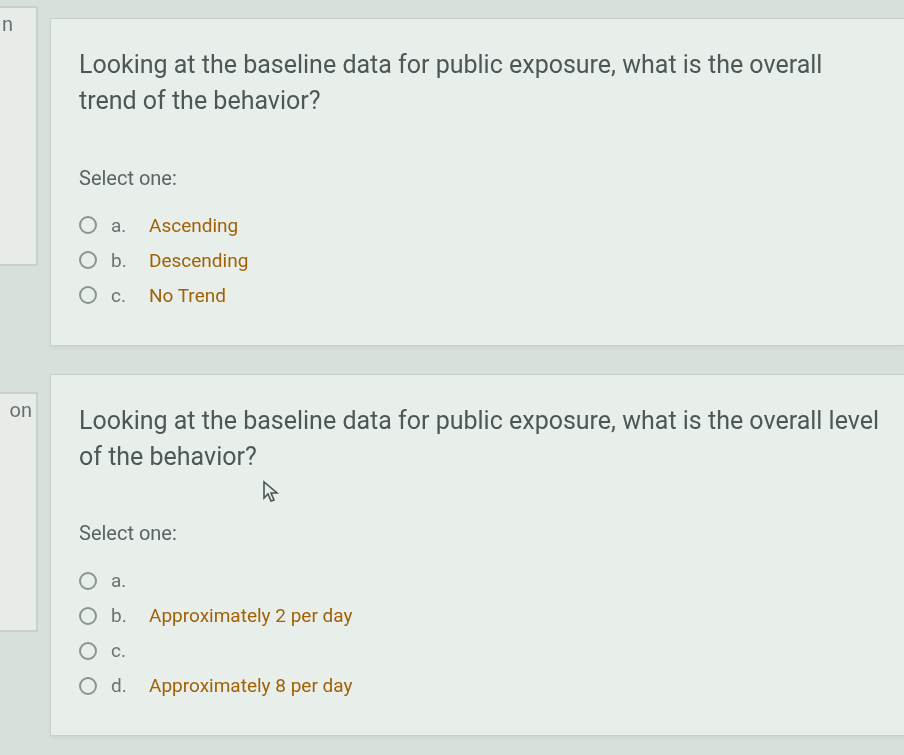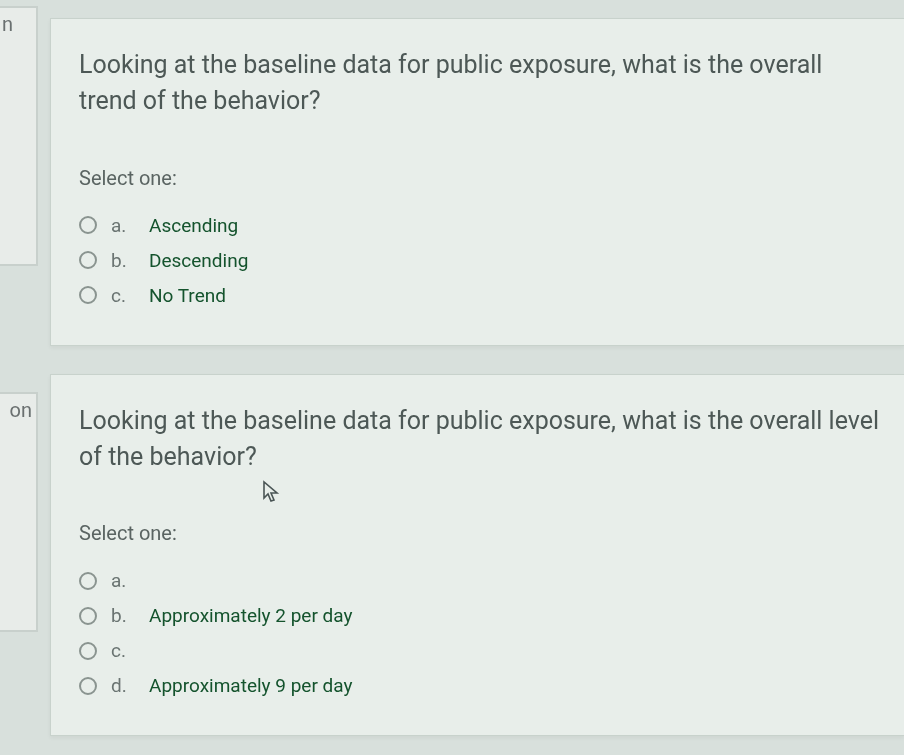--- a/index.html
+++ b/index.html
@@ -68,21 +68,21 @@
     border: 2px solid #8a9490;
     border-radius: 50%;
     flex: 0 0 18px;
     background: transparent;
   }
   .opt-letter {
     min-width: 24px;
     color: #6a7472;
   }
   .opt-text {
-    color: #14532d;
+    color: #a16207;
   }
   .cursor {
     position: absolute;
     left: 262px;
     top: 480px;
     pointer-events: none;
   }
   .cursor svg { width: 20px; height: 24px; }
 </style>
 </head>
@@ -132,21 +132,21 @@
         <span class="opt-letter">b.</span>
         <span class="opt-text">Approximately 2 per day</span>
       </div>
       <div class="option-row">
         <span class="radio"></span>
         <span class="opt-letter">c.</span>
       </div>
       <div class="option-row">
         <span class="radio"></span>
         <span class="opt-letter">d.</span>
-        <span class="opt-text">Approximately 9 per day</span>
+        <span class="opt-text">Approximately 8 per day</span>
       </div>
     </div>
   </div>
 
 </div>
 
 <div class="cursor">
   <svg viewBox="0 0 20 24">
     <path d="M2 2 L2 18 L6 14 L9 21 L12 20 L9 13 L15 13 Z" fill="none" stroke="#4a5555" stroke-width="1.6"></path>
   </svg>

